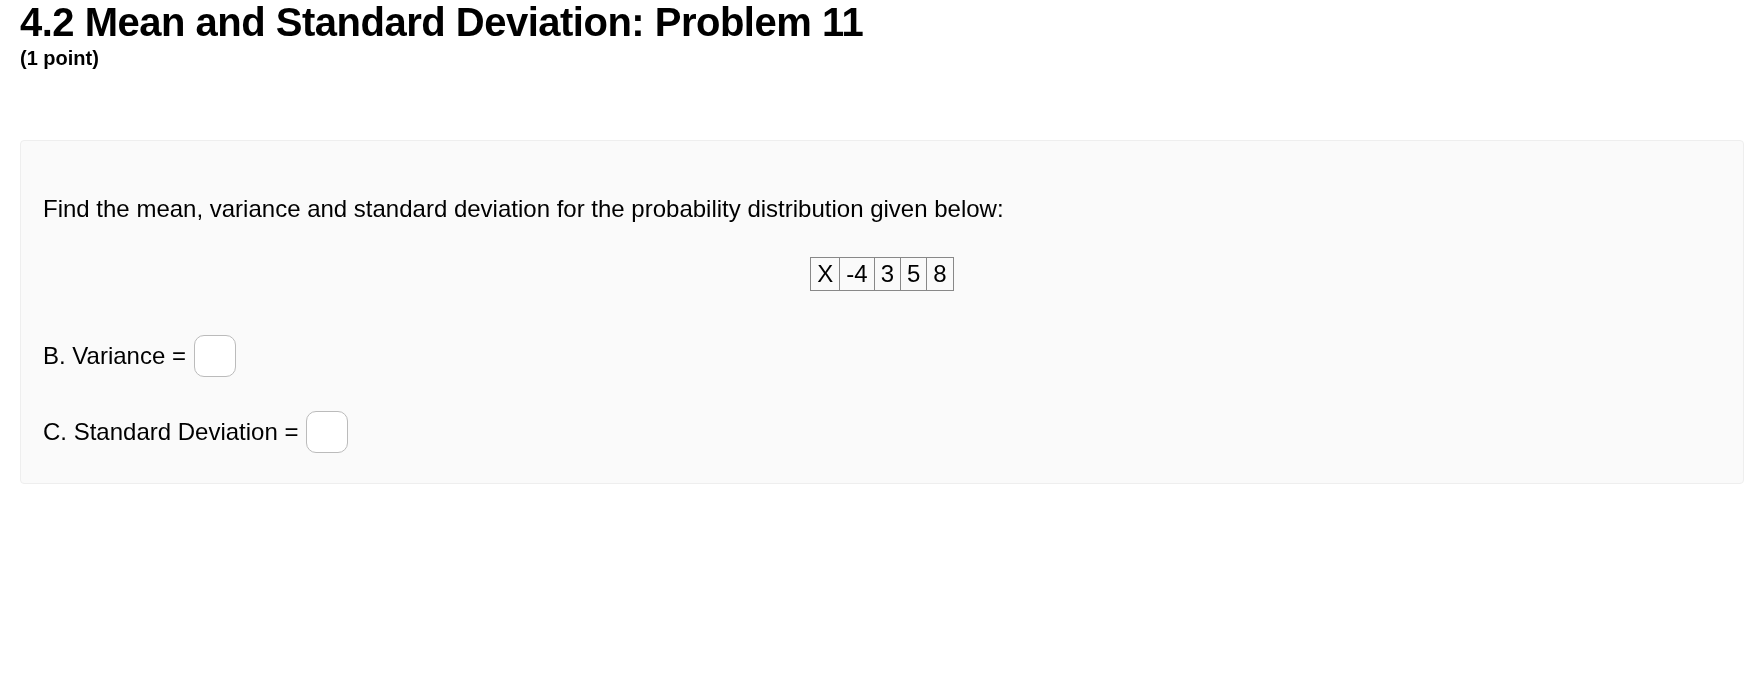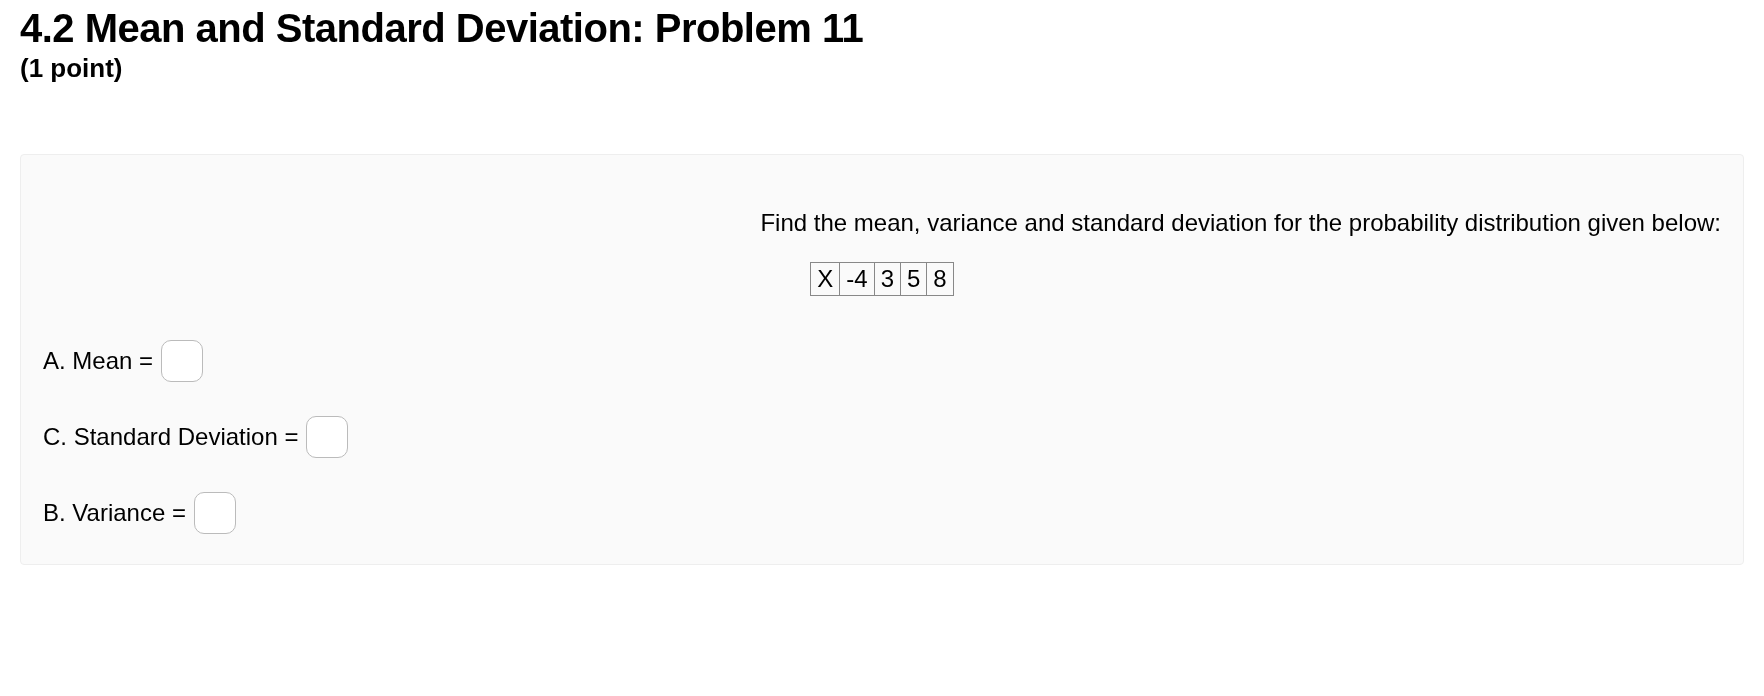--- a/index.html
+++ b/index.html
@@ -11,40 +11,39 @@
     color: #000;
     background: #fff;
   }
   .page {
     padding: 0 20px 0 20px;
   }
   .title {
     font-size: 40px;
     font-weight: 700;
     margin: 0;
-    padding-top: 6px;
+    padding-top: 0;
     letter-spacing: -0.5px;
   }
   .points {
-    font-size: 26px;
+    font-size: 20px;
     font-weight: 700;
     margin-top: 2px;
   }
   .panel {
     margin-top: 70px;
     background: #fafafa;
     border: 1px solid #eee;
     border-radius: 4px;
     padding: 54px 22px 30px 22px;
   }
   .prompt {
     font-size: 24px;
     font-weight: 400;
-    margin: 0 0 25px 0;
-    text-align: right;
+    margin: 0 0 34px 0;
   }
   .table-wrap {
     display: flex;
     justify-content: center;
     margin-bottom: 44px;
   }
   table.dist {
     border-collapse: collapse;
     font-size: 24px;
   }
@@ -96,26 +95,22 @@
           <td>3</td>
           <td>5</td>
           <td>8</td>
         </tr>
       </tbody>
         </table>
     </div>
 
     <div class="answers">
       <div class="answer-row">
-        <span>A. Mean =</span>
+        <span>B. Variance =</span>
         <input class="answer-input" type="text" value="" style="">
       </div>
       <div class="answer-row">
         <span>C. Standard Deviation =</span>
-        <input class="answer-input" type="text" value="" style="">
-      </div>
-      <div class="answer-row">
-        <span>B. Variance =</span>
         <input class="answer-input" type="text" value="" style="">
       </div>
     </div>
   </div>
 </div>
 
 </body></html>

